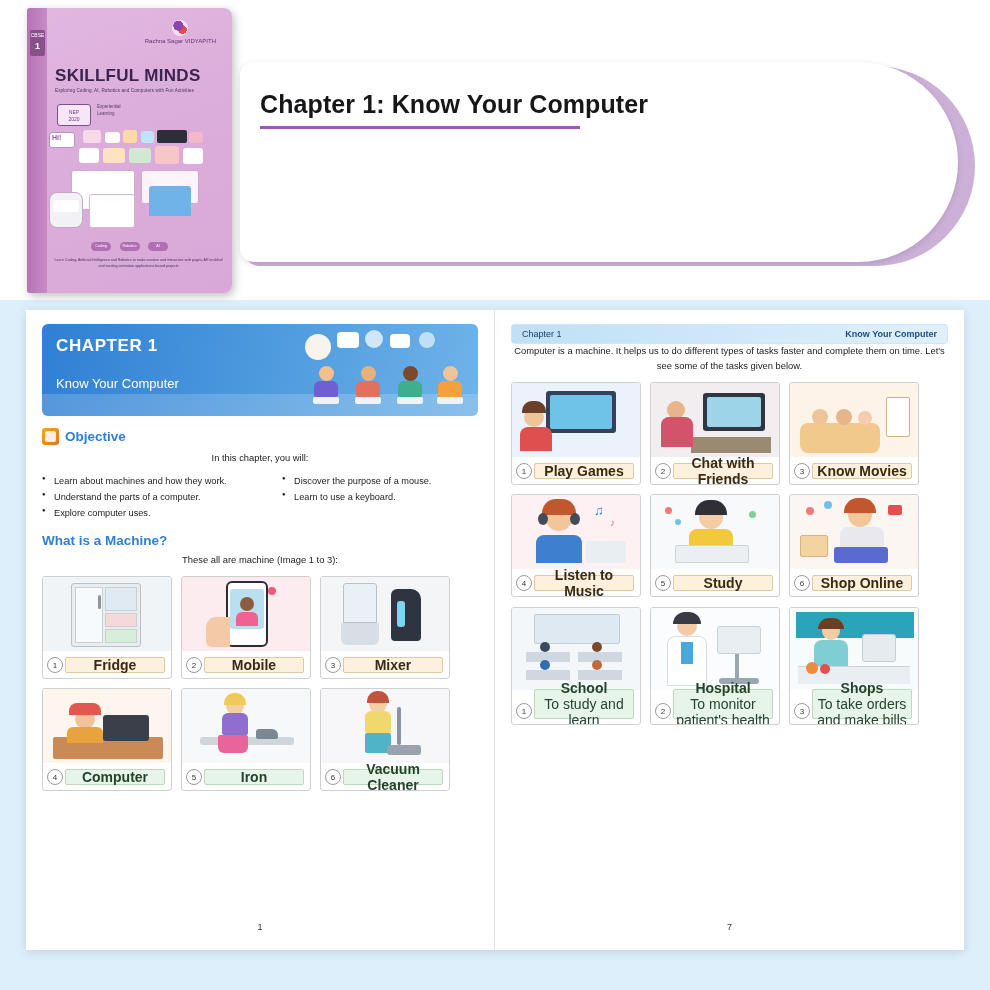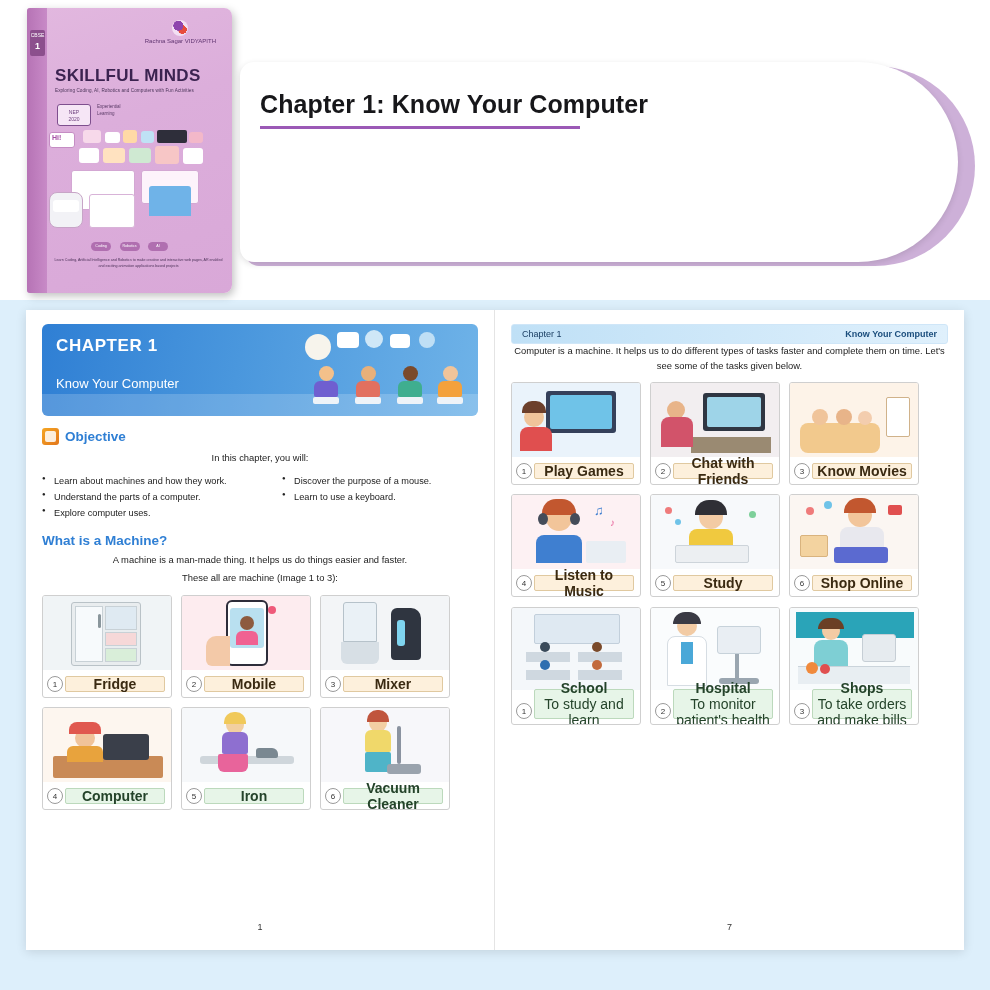--- a/index.html
+++ b/index.html
@@ -325,21 +325,20 @@
         </div>
         <div class="col-b">
           <ul>
             <li>Discover the purpose of a mouse.</li>
             <li>Learn to use a keyboard.</li>
           </ul>
         </div>
       </div>
 
       <div class="sec-title">What is a Machine?</div>
-      <div class="p-txt">A machine is a man-made thing. It helps us do things easier and faster.</div>
       <div class="p-txt" style="margin-top:4px;">These all are machine (Image 1 to 3):</div>
 
       <div class="img-row">
 
         <div class="img-card">
           <div class="scene" style="background:#f0f4f6;">
             <div class="s" style="left:28px;top:6px;width:70px;height:64px;background:#e9edef;border:1px solid #b9c2c7;border-radius:3px;"></div>
             <div class="s" style="left:32px;top:10px;width:28px;height:56px;background:#f7fafc;border:1px solid #c8d1d6;"></div>
             <div class="s" style="left:62px;top:10px;width:32px;height:24px;background:#dfeaf2;border:1px solid #c8d1d6;"></div>
             <div class="s" style="left:62px;top:36px;width:32px;height:14px;background:#f6d8d8;border:1px solid #c8d1d6;"></div>

